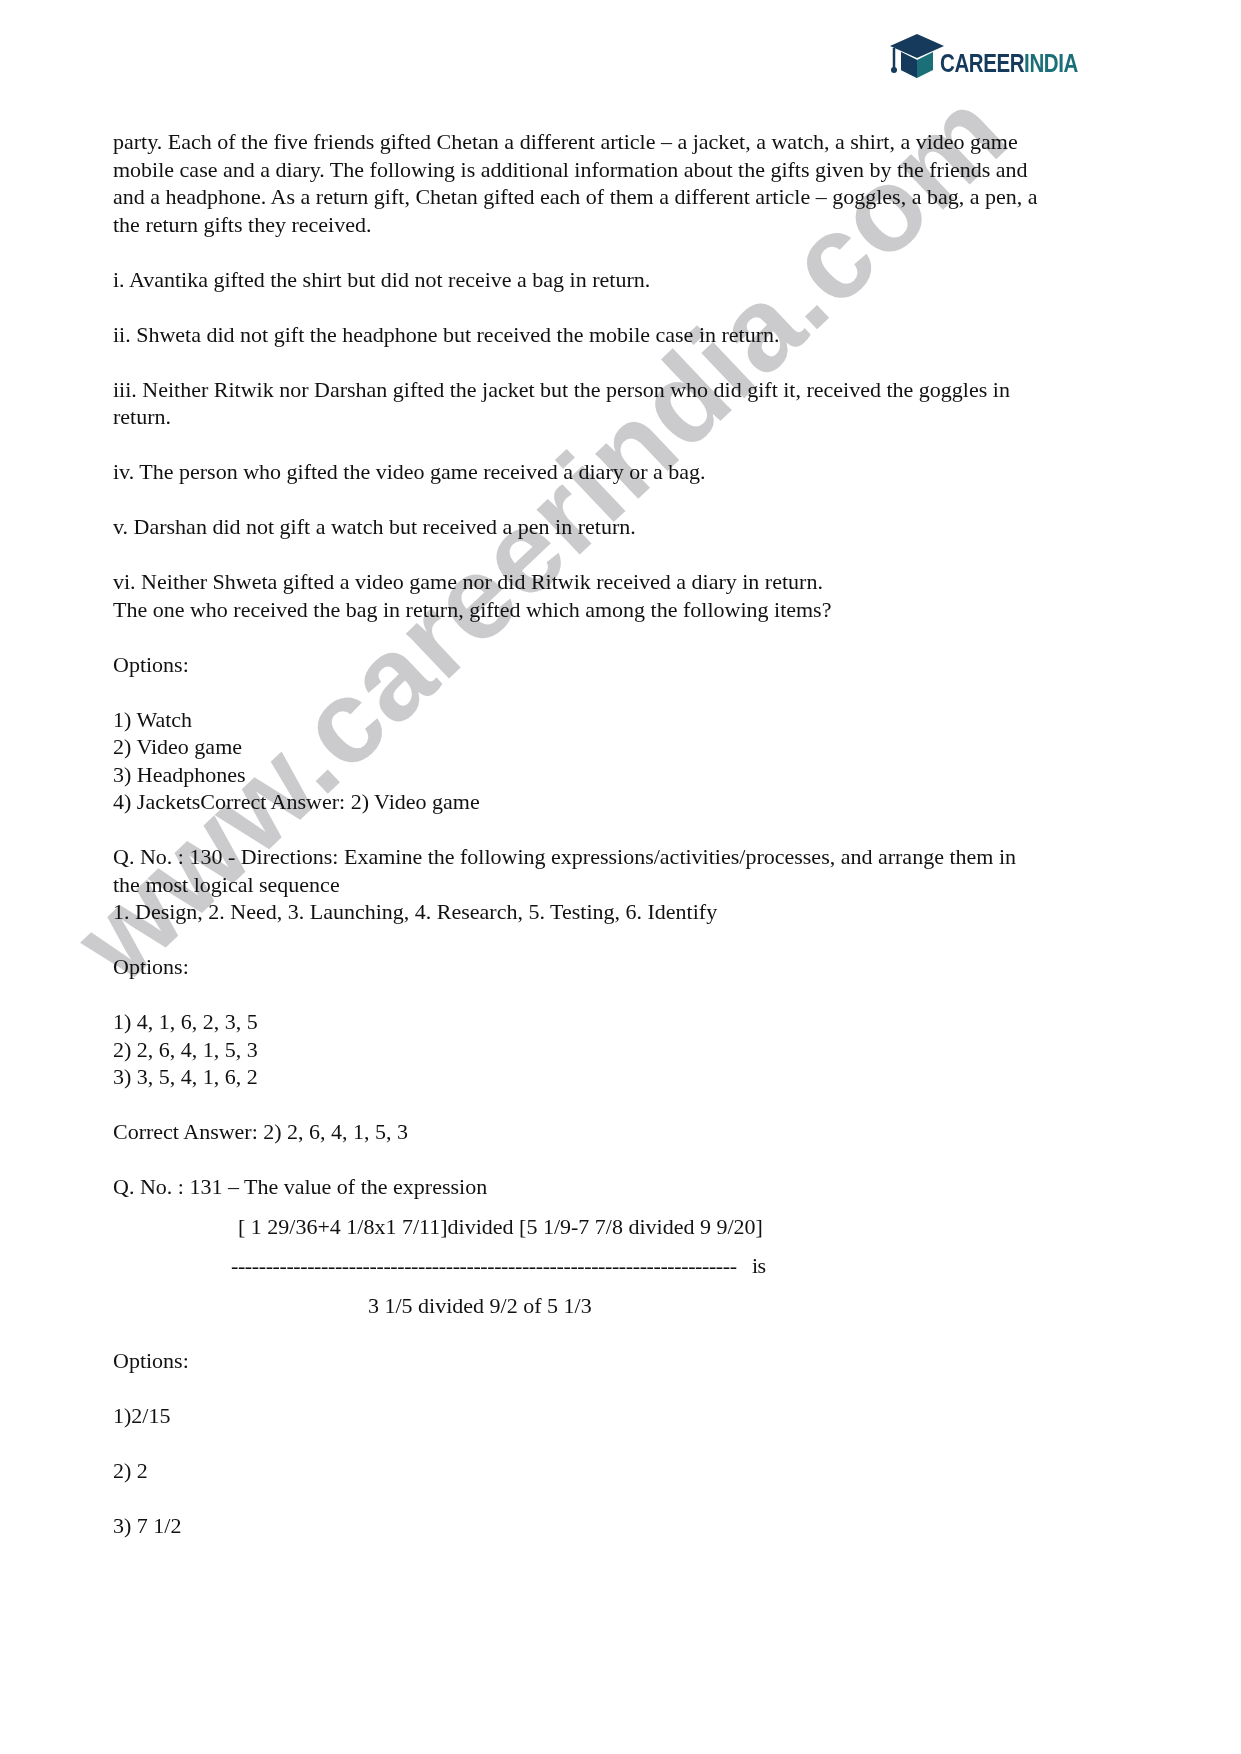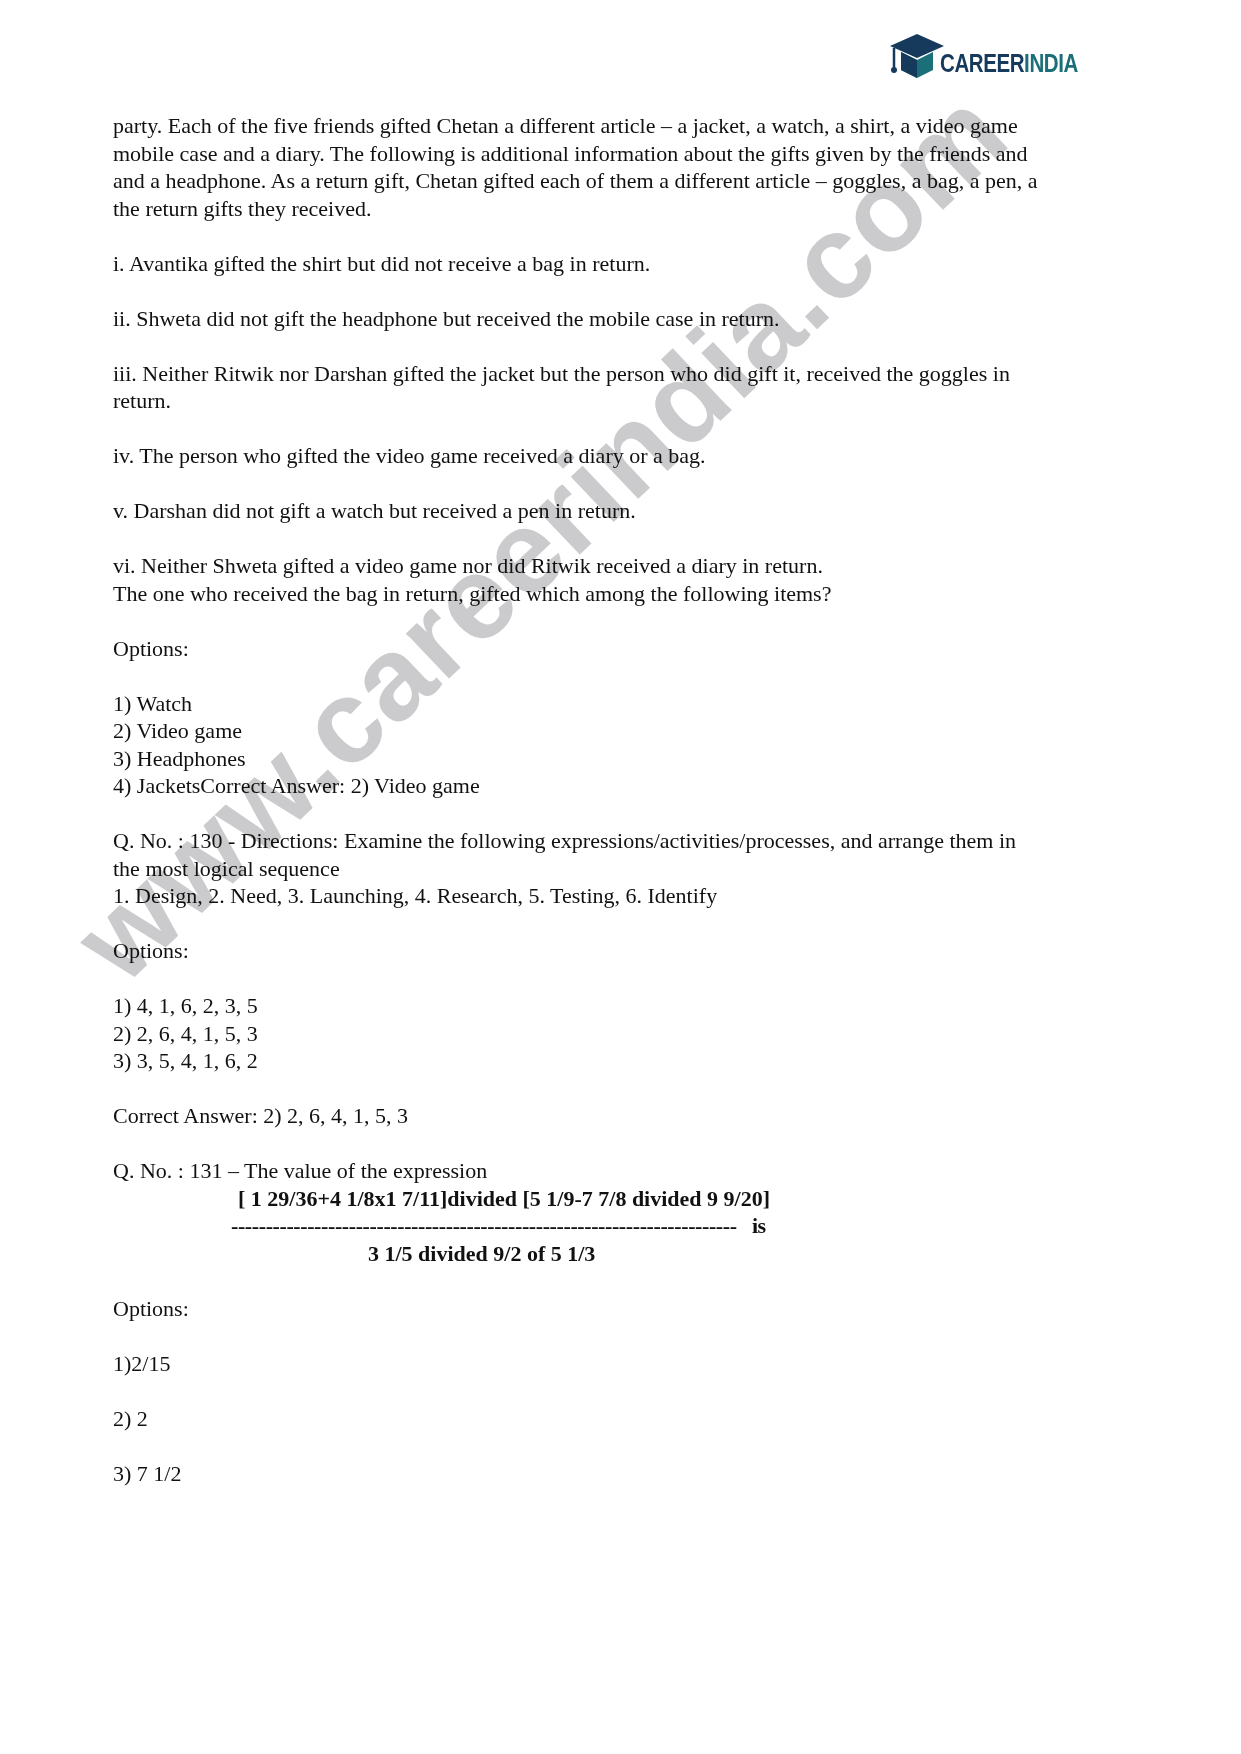--- a/index.html
+++ b/index.html
@@ -34,32 +34,33 @@
       margin-left: -6px;
       margin-top: 14px;
       white-space: nowrap;
     }
     .logo-text .career { color: #163a5c; }
     .logo-text .india { color: #1a6f78; }
 
     .content {
       position: absolute;
       left: 113px;
-      top: 112px;
+      top: 128px;
       width: 1020px;
       font-size: 22px;
       line-height: 27.5px;
     }
     .para { margin: 0; }
     .gap { height: 27.5px; }
     .bold { font-weight: normal; }
 
     .expr-line {
       white-space: pre;
-      font-weight: bold;
+      font-weight: normal;
+      margin-top: 12px;
     }
     .expr-top { padding-left: 125px; }
     .expr-dash { padding-left: 118px; letter-spacing: -0.4px; }
     .expr-bottom { padding-left: 255px; }
 
     .watermark {
       position: absolute;
       left: 95px;
       top: 890px;
       width: 1000px;

